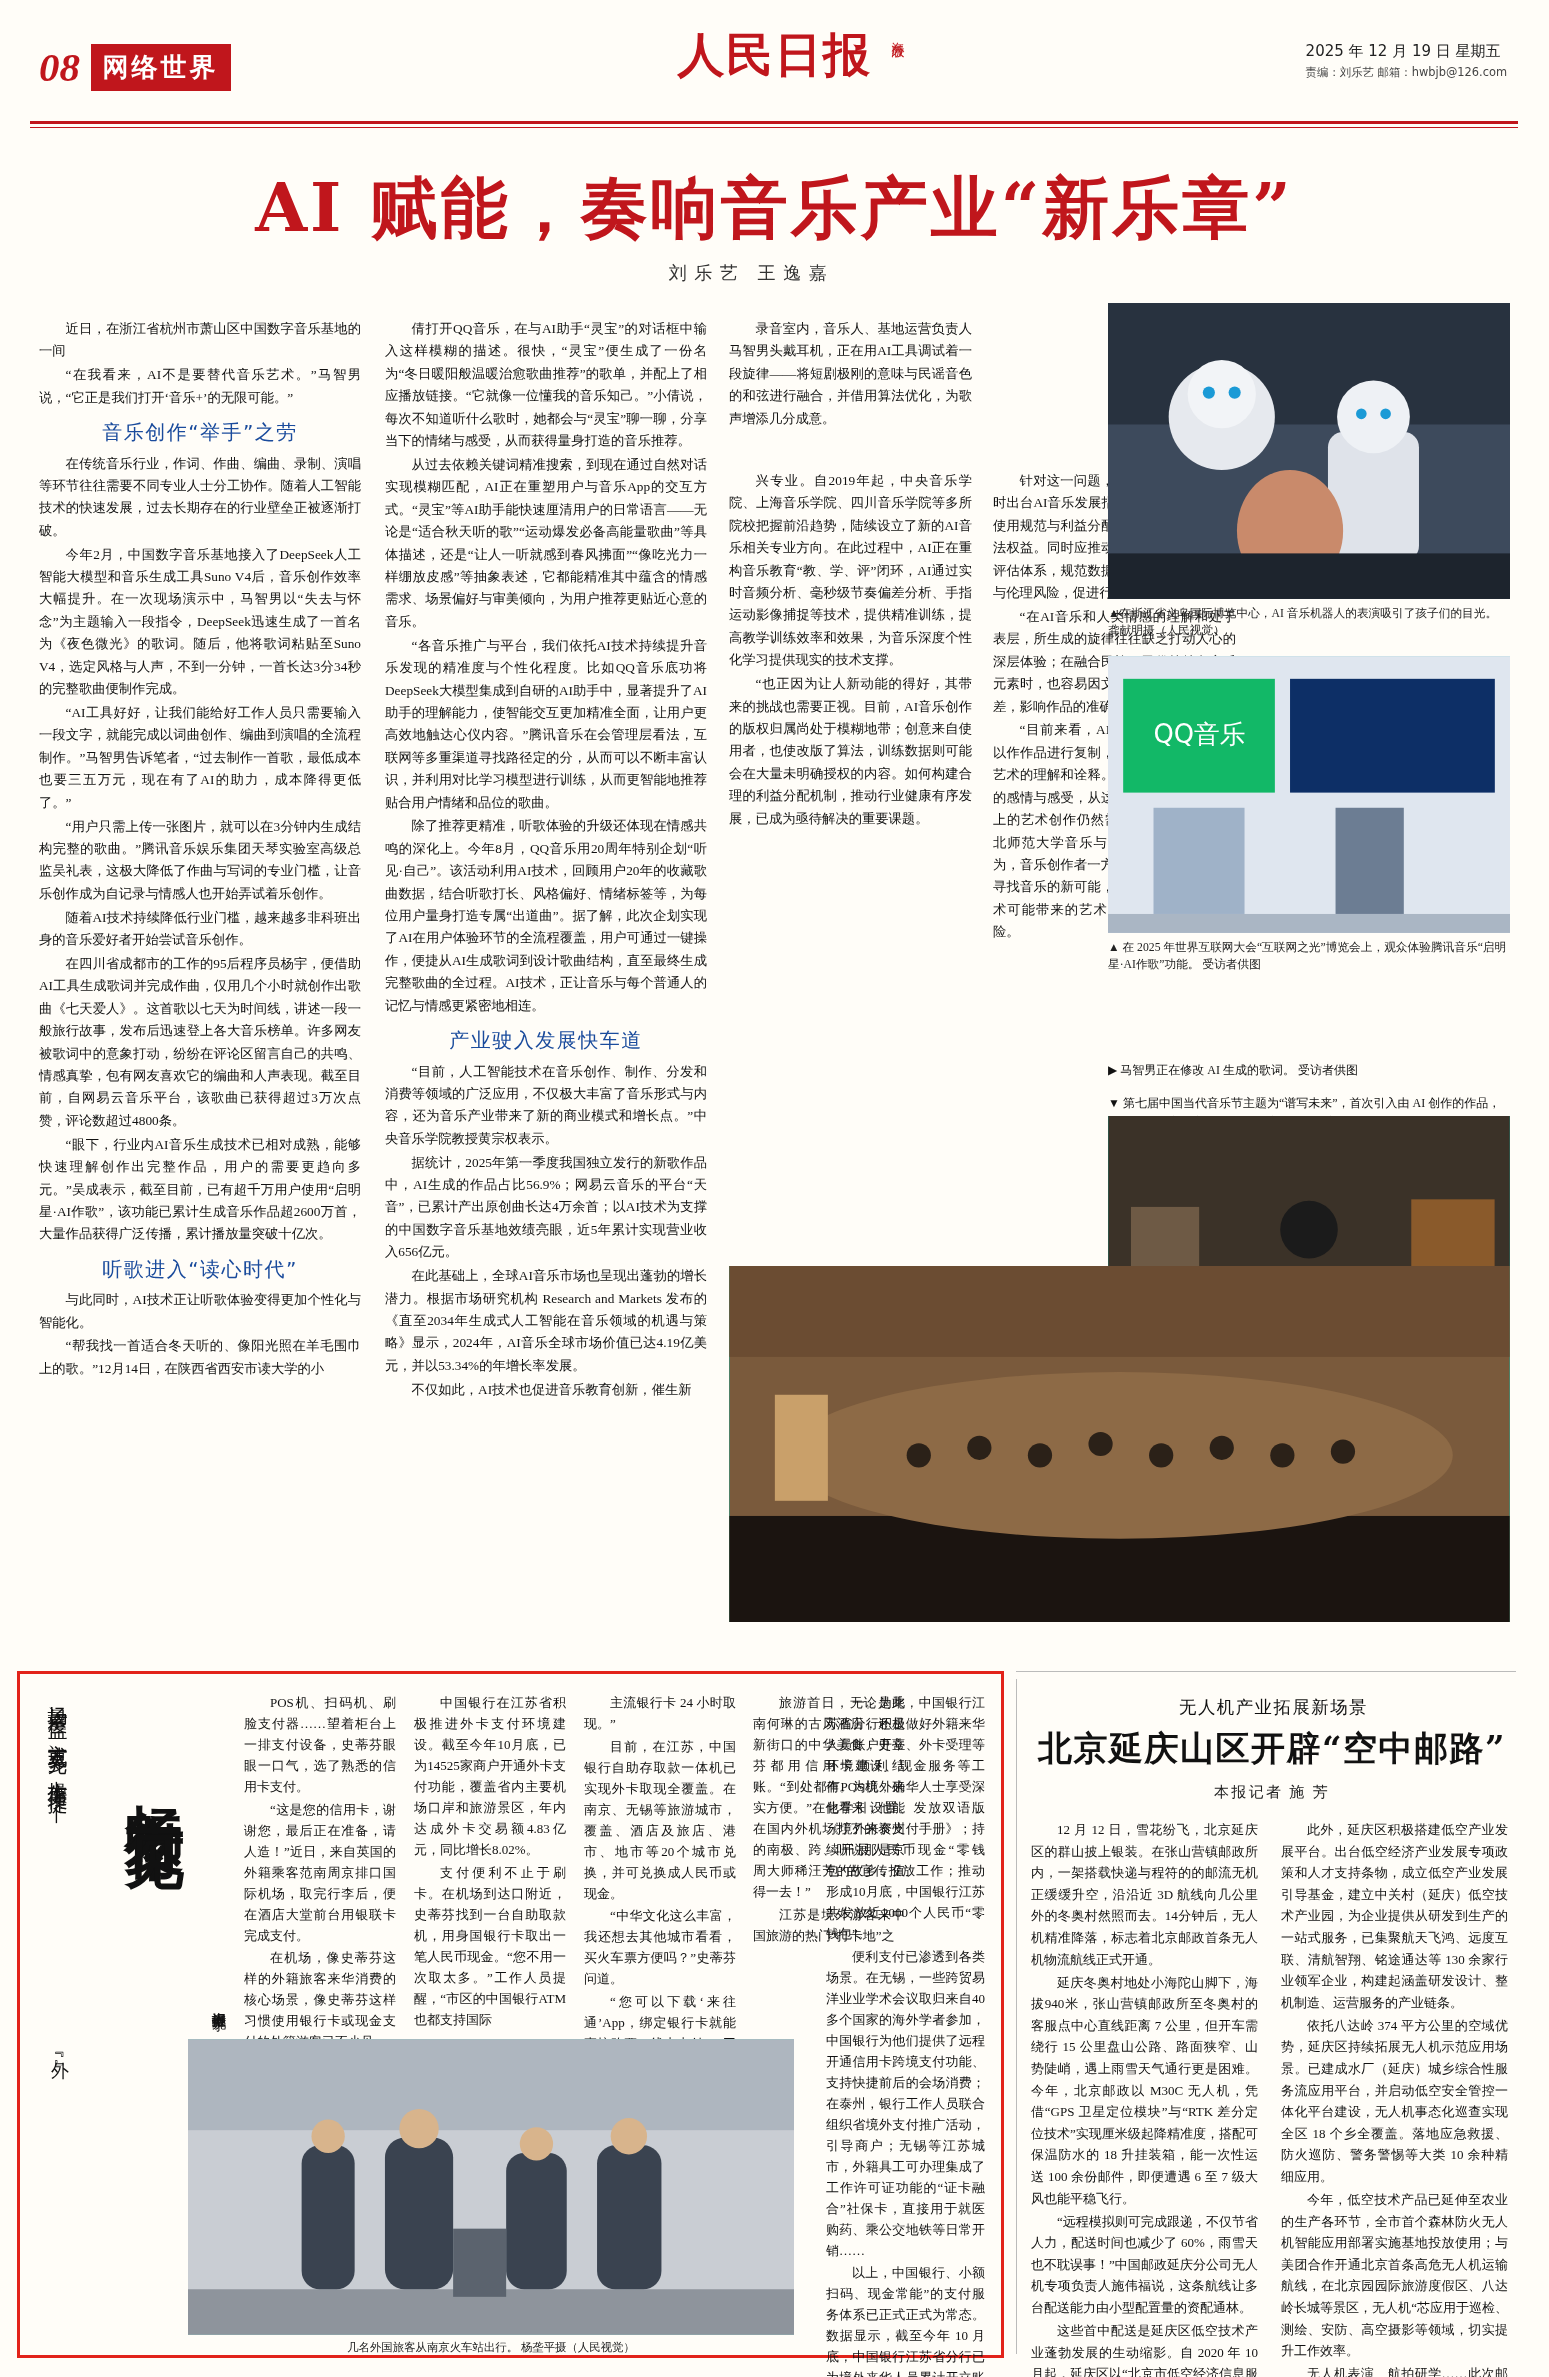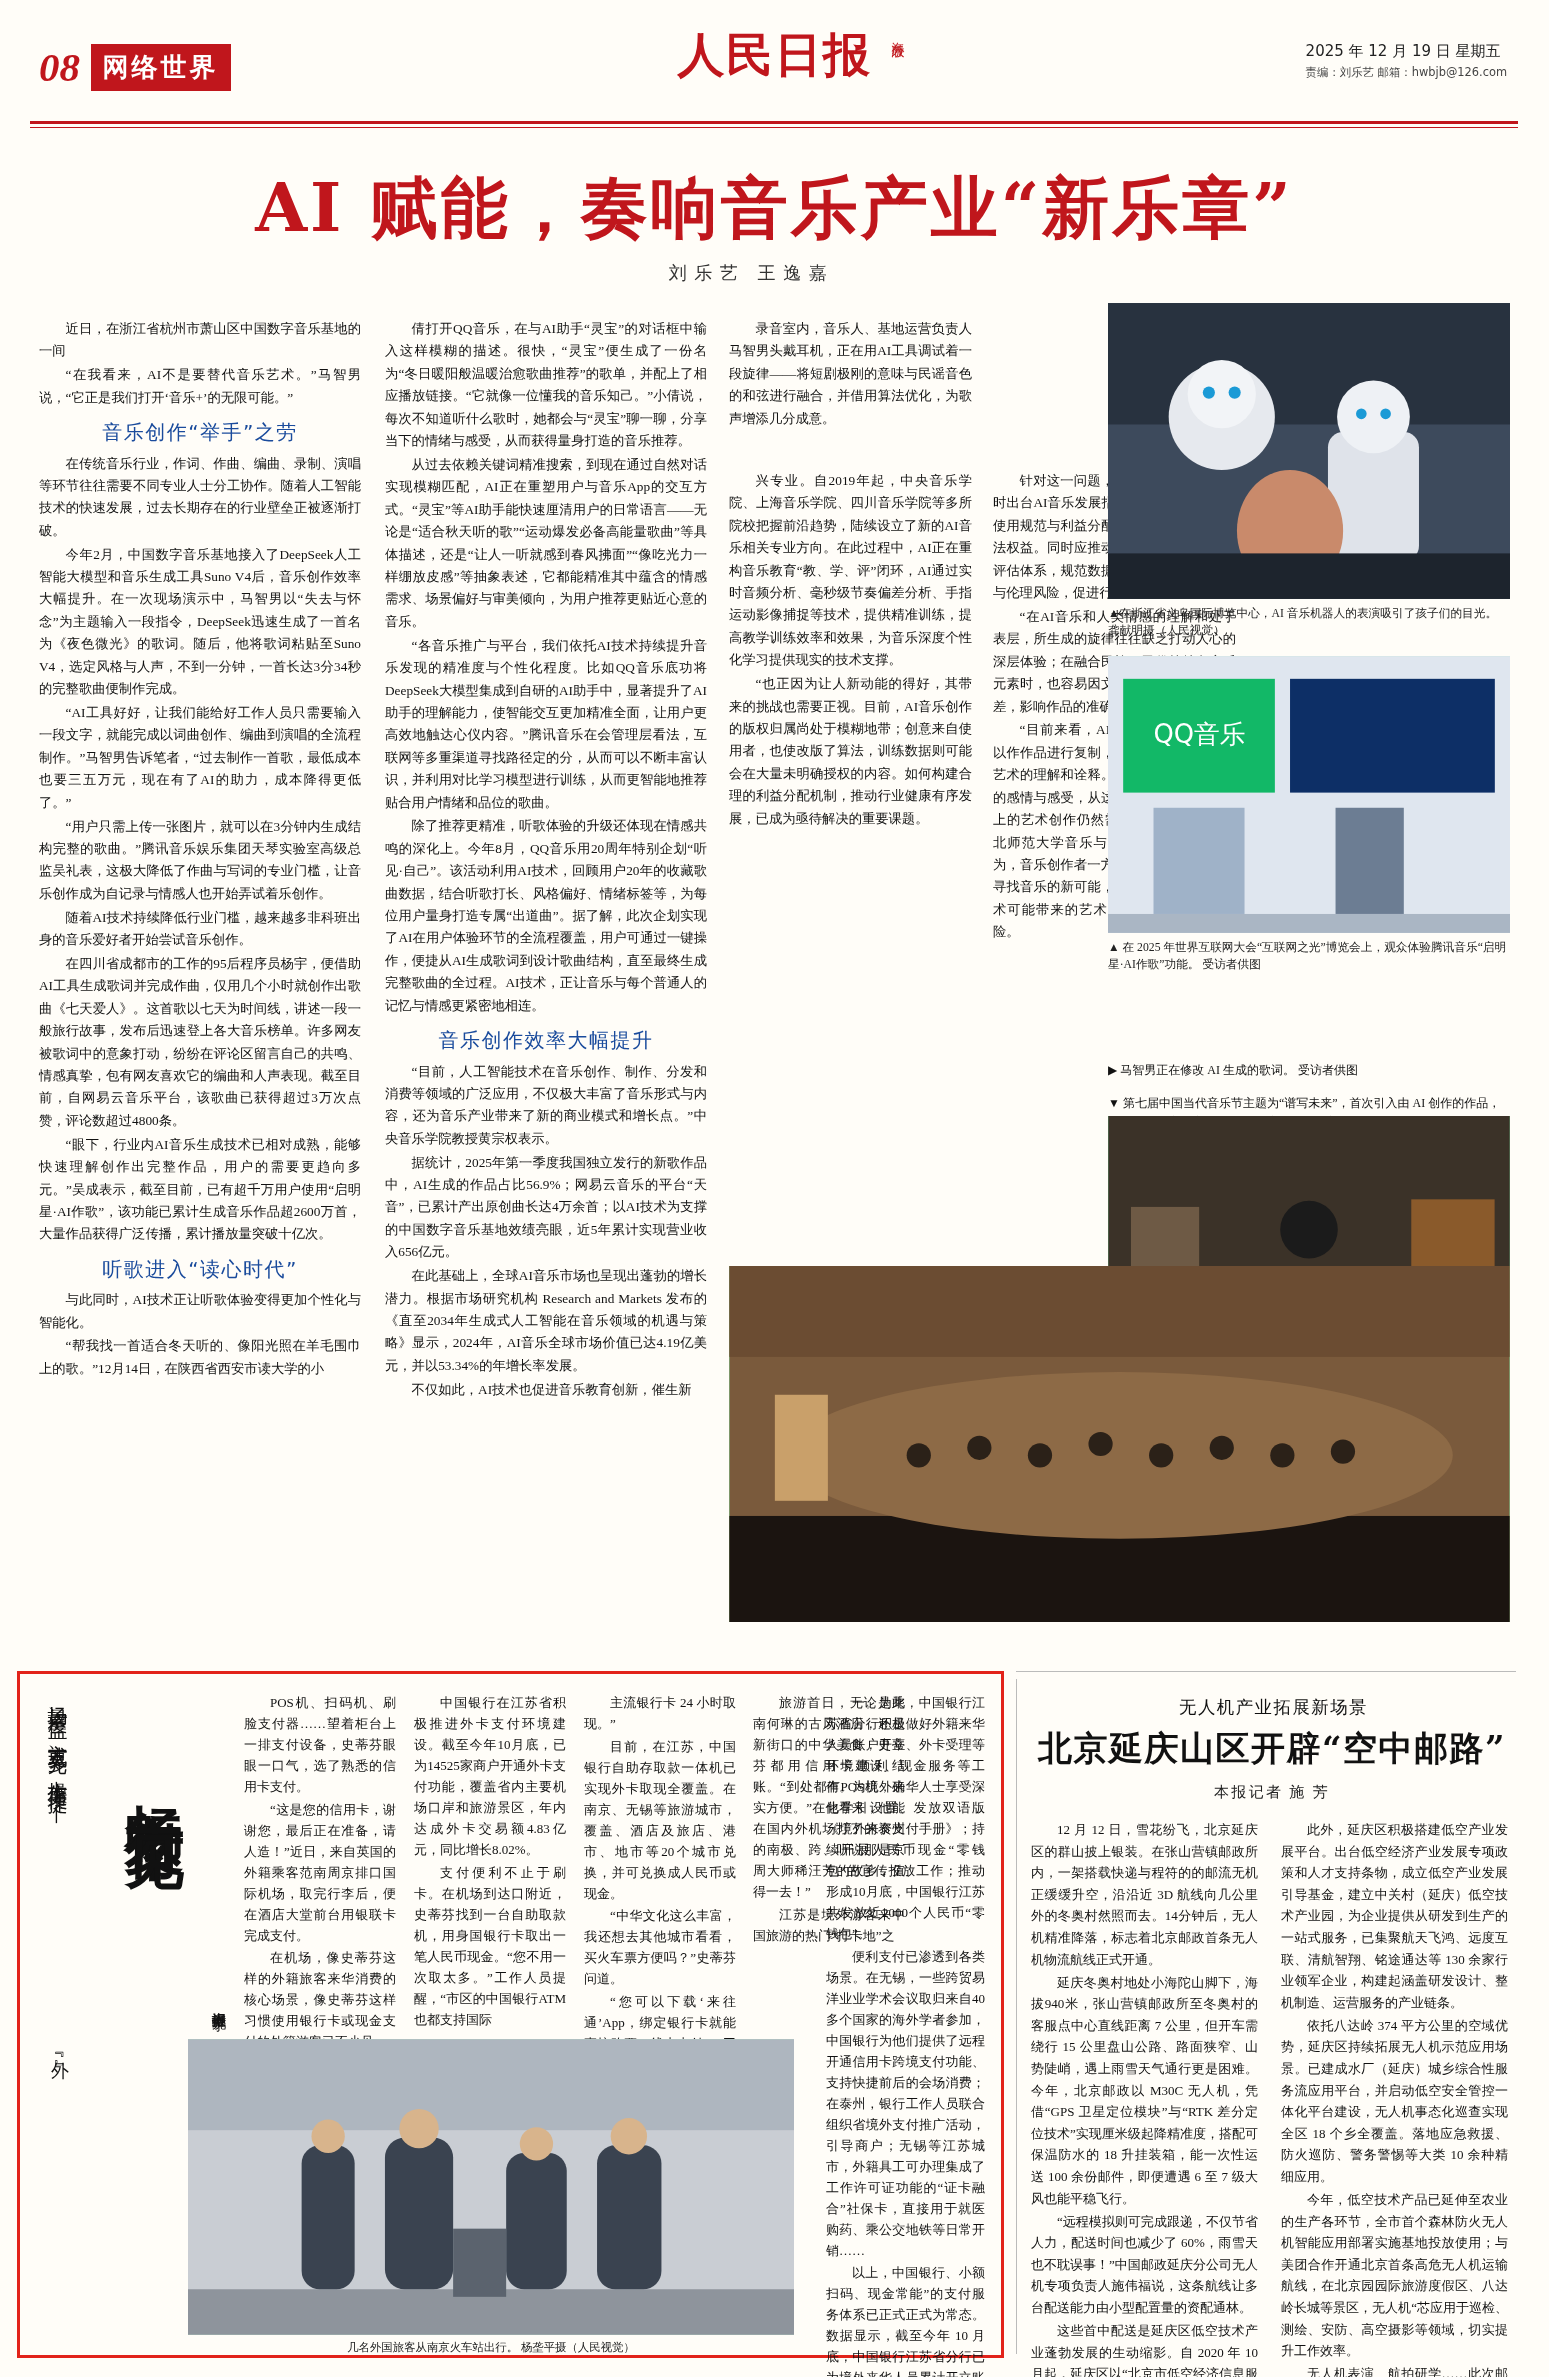--- a/index.html
+++ b/index.html
@@ -28,21 +28,21 @@
   
   .col{position:absolute;font-size:13.3px;line-height:22.4px;color:#111;text-align:justify;text-justify:inter-ideograph;}
   .col p{margin:0 0 1.5px 0;text-indent:2em;}
   .subhead{font-family:"DejaVu Sans",sans-serif;font-weight:normal;font-size:20px;color:#1a4b9c;text-align:center;margin:12px 0 9px 0;text-indent:0;letter-spacing:1.5px;}
   .colA{left:39px;top:318px;width:322px;}
   .colB{left:385px;top:318px;width:322px;}
   .colC{left:729px;top:470px;width:243px;}
   .colD{left:993px;top:470px;width:243px;}
 
   
-  .photo{position:absolute;background:#86efac;overflow:hidden;}
+  .photo{position:absolute;background:#14b8a6;overflow:hidden;}
   .cap{position:absolute;font-size:11.7px;line-height:16.7px;color:#222;}
 
   .ph1{left:1108px;top:303px;width:402px;height:296px;}
   .cap1{left:1108px;top:606px;width:402px;}
   .ph2{left:1108px;top:656px;width:402px;height:277px;}
   .cap2{left:1108px;top:940px;width:402px;}
   .ph3{left:1108px;top:1116px;width:402px;height:250px;}
   .ph4{left:729px;top:1266px;width:781px;height:356px;}
   .quotebox{position:absolute;left:1108px;top:1061px;width:402px;font-size:12px;line-height:19px;color:#111;}
 
@@ -116,21 +116,21 @@
     <div class="subhead">听歌进入“读心时代”</div>
     <p>与此同时，AI技术正让听歌体验变得更加个性化与智能化。</p>
     <p>“帮我找一首适合冬天听的、像阳光照在羊毛围巾上的歌。”12月14日，在陕西省西安市读大学的小</p>
   </div>
 
   <div class="col colB">
     <p>倩打开QQ音乐，在与AI助手“灵宝”的对话框中输入这样模糊的描述。很快，“灵宝”便生成了一份名为“冬日暖阳般温暖治愈歌曲推荐”的歌单，并配上了相应播放链接。“它就像一位懂我的音乐知己。”小倩说，每次不知道听什么歌时，她都会与“灵宝”聊一聊，分享当下的情绪与感受，从而获得量身打造的音乐推荐。</p>
     <p>从过去依赖关键词精准搜索，到现在通过自然对话实现模糊匹配，AI正在重塑用户与音乐App的交互方式。“灵宝”等AI助手能快速厘清用户的日常语言——无论是“适合秋天听的歌”“运动爆发必备高能量歌曲”等具体描述，还是“让人一听就感到春风拂面”“像吃光力一样绷放皮感”等抽象表述，它都能精准其中蕴含的情感需求、场景偏好与审美倾向，为用户推荐更贴近心意的音乐。</p>
     <p>“各音乐推广与平台，我们依托AI技术持续提升音乐发现的精准度与个性化程度。比如QQ音乐底功将DeepSeek大模型集成到自研的AI助手中，显著提升了AI助手的理解能力，使智能交互更加精准全面，让用户更高效地触达心仪内容。”腾讯音乐在会管理层看法，互联网等多重渠道寻找路径定的分，从而可以不断丰富认识，并利用对比学习模型进行训练，从而更智能地推荐贴合用户情绪和品位的歌曲。</p>
     <p>除了推荐更精准，听歌体验的升级还体现在情感共鸣的深化上。今年8月，QQ音乐用20周年特别企划“听见·自己”。该活动利用AI技术，回顾用户20年的收藏歌曲数据，结合听歌打长、风格偏好、情绪标签等，为每位用户量身打造专属“出道曲”。据了解，此次企划实现了AI在用户体验环节的全流程覆盖，用户可通过一键操作，便捷从AI生成歌词到设计歌曲结构，直至最终生成完整歌曲的全过程。AI技术，正让音乐与每个普通人的记忆与情感更紧密地相连。</p>
-    <div class="subhead">音乐创作效率大幅提升</div>
+    <div class="subhead">产业驶入发展快车道</div>
     <p>“目前，人工智能技术在音乐创作、制作、分发和消费等领域的广泛应用，不仅极大丰富了音乐形式与内容，还为音乐产业带来了新的商业模式和增长点。”中央音乐学院教授黄宗权表示。</p>
     <p>据统计，2025年第一季度我国独立发行的新歌作品中，AI生成的作品占比56.9%；网易云音乐的平台“天音”，已累计产出原创曲长达4万余首；以AI技术为支撑的中国数字音乐基地效绩亮眼，近5年累计实现营业收入656亿元。</p>
     <p>在此基础上，全球AI音乐市场也呈现出蓬勃的增长潜力。根据市场研究机构 Research and Markets 发布的《直至2034年生成式人工智能在音乐领域的机遇与策略》显示，2024年，AI音乐全球市场价值已达4.19亿美元，并以53.34%的年增长率发展。</p>
     <p>不仅如此，AI技术也促进音乐教育创新，催生新</p>
   </div>
 
   <div class="col" style="left:729px;top:318px;width:243px;">
     <p>录音室内，音乐人、基地运营负责人马智男头戴耳机，正在用AI工具调试着一段旋律——将短剧极刚的意味与民谣音色的和弦进行融合，并借用算法优化，为歌声增添几分成意。</p>
   </div>
   <div class="col colC">

